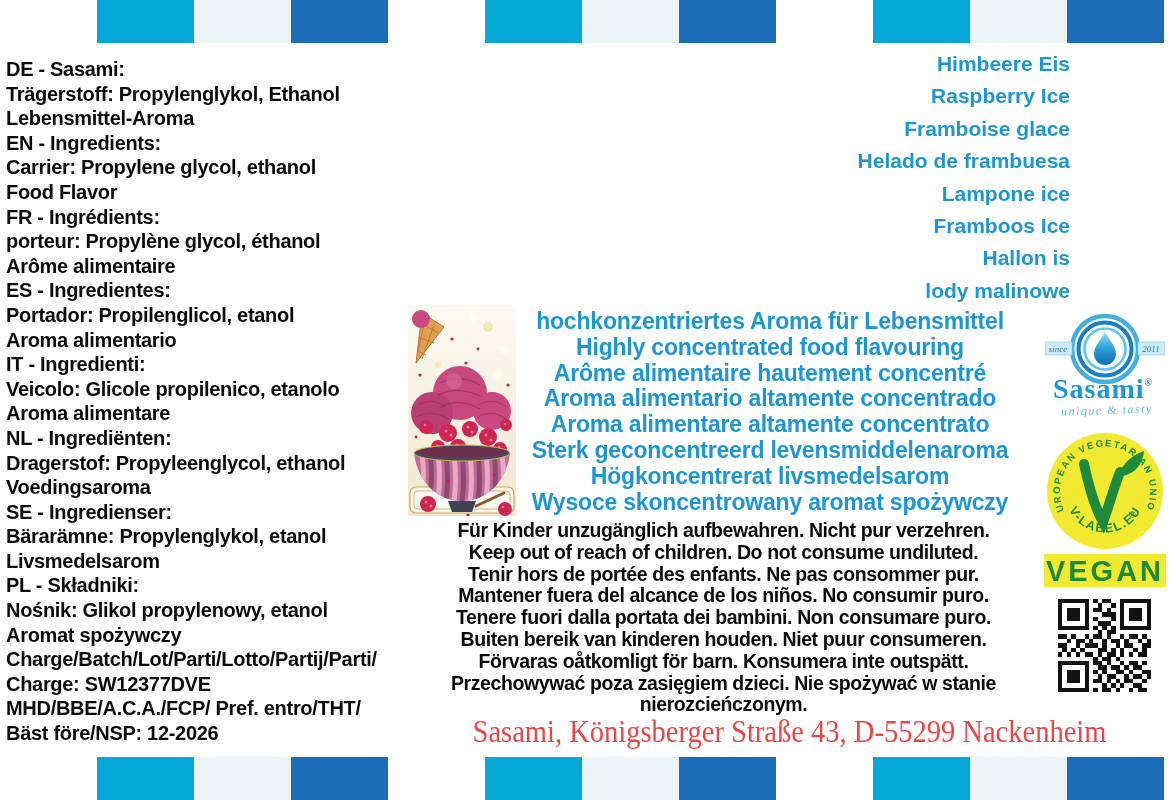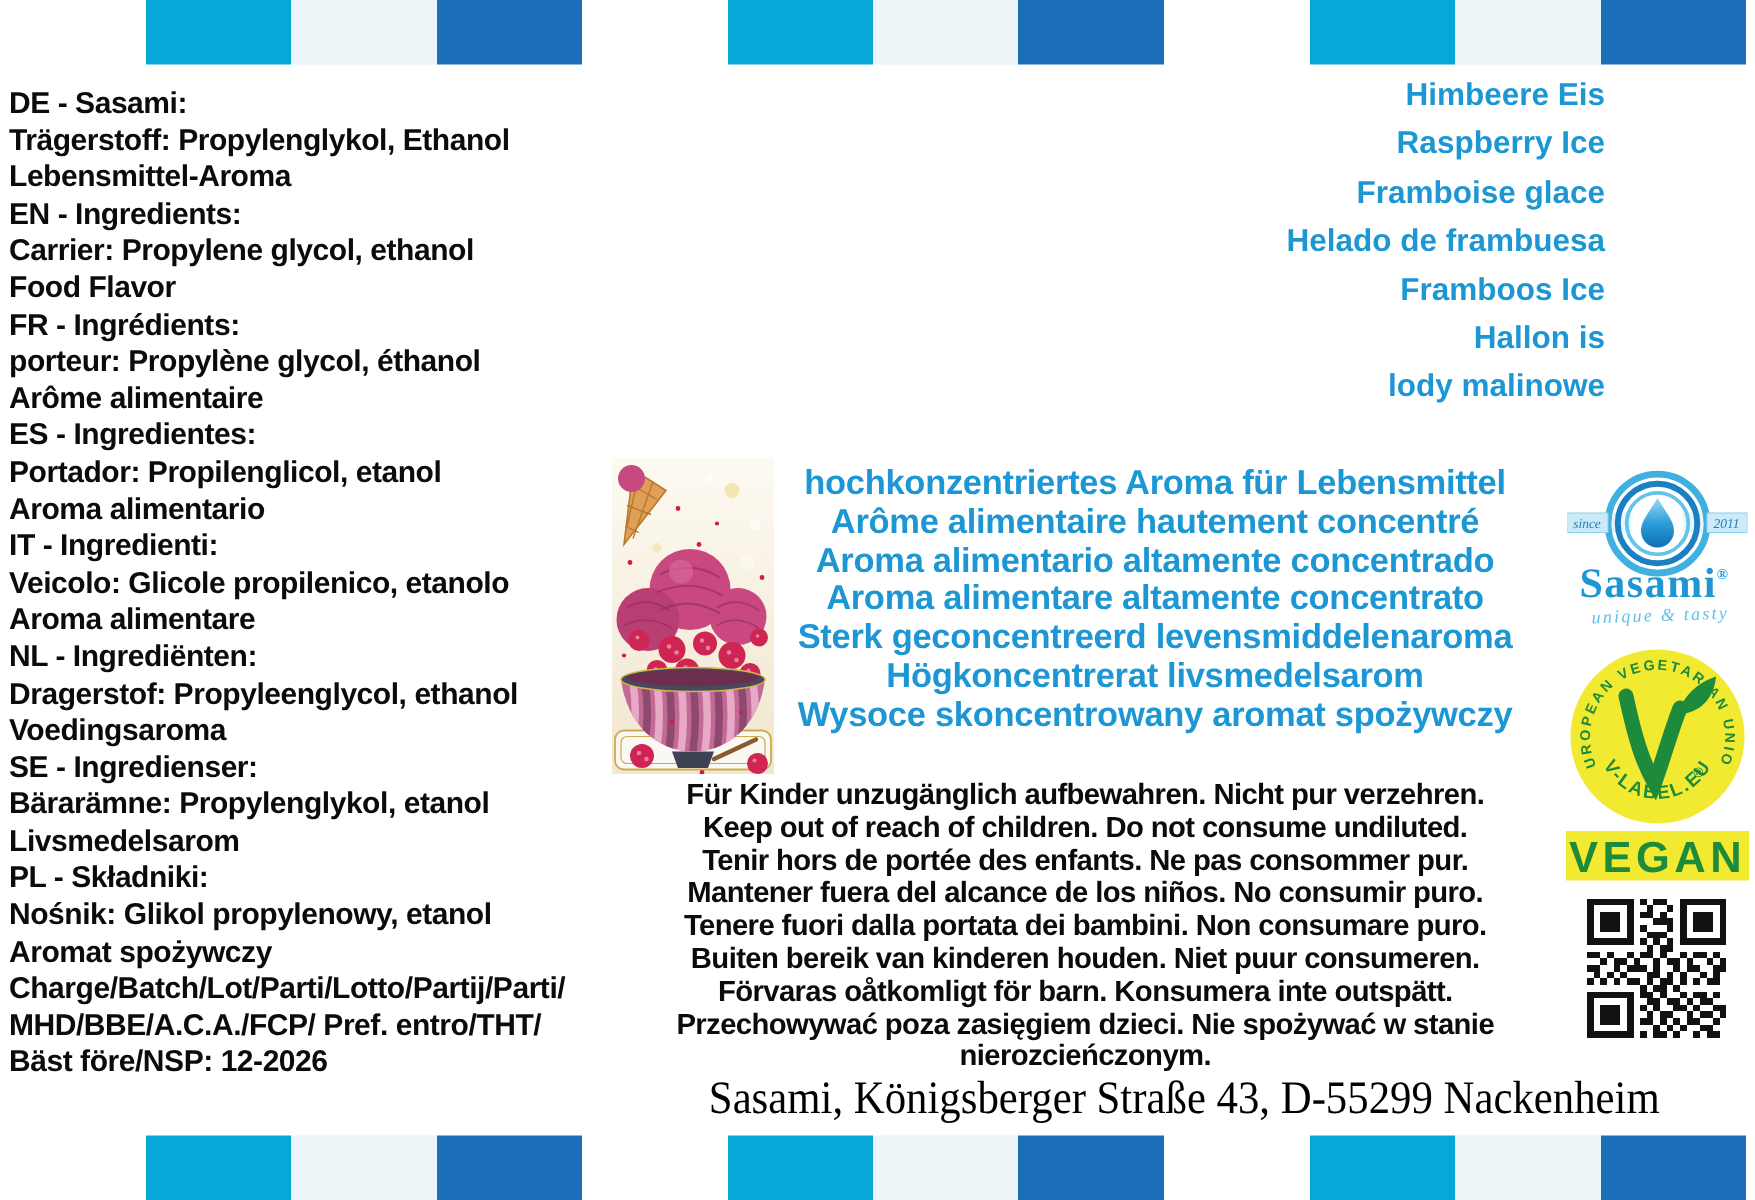--- a/index.html
+++ b/index.html
@@ -30,21 +30,21 @@
     color:var(--blue,#1d97d4);font-weight:bold;font-size:23px;line-height:25.8px;letter-spacing:-0.2px;}
   .concentrated div{white-space:nowrap;}
 
   
   .warning{position:absolute;left:402px;top:520px;width:643px;text-align:center;
     color:#0b0b0b;font-weight:bold;font-size:19.5px;line-height:21.8px;letter-spacing:-0.4px;}
   .warning div{white-space:nowrap;}
 
   
   .address{position:absolute;left:420px;top:714px;width:740px;text-align:center;
-    font-family:"Liberation Serif",serif;font-size:31px;color:#000000;}
+    font-family:"Liberation Serif",serif;font-size:31px;color:#ef4444;}
   .address span{display:inline-block;transform:scaleX(0.92);white-space:nowrap;}
 
   .icecream{position:absolute;left:408px;top:305px;width:108px;height:211px;}
   .sasami-logo{position:absolute;left:1045px;top:310px;width:120px;height:117px;}
   .vlabel{position:absolute;left:1043px;top:430px;width:124px;height:160px;}
   .qr{position:absolute;left:1058px;top:599px;width:93px;height:93px;}
   .qr svg{display:block;width:93px;height:93px;shape-rendering:crispEdges;}
 </style>
 </head>
 <body>
@@ -73,29 +73,31 @@
       <div>NL - Ingrediënten:</div>
       <div>Dragerstof: Propyleenglycol, ethanol</div>
       <div>Voedingsaroma</div>
       <div>SE - Ingredienser:</div>
       <div>Bärarämne: Propylenglykol, etanol</div>
       <div>Livsmedelsarom</div>
       <div>PL - Składniki:</div>
       <div>Nośnik: Glikol propylenowy, etanol</div>
       <div>Aromat spożywczy</div>
       <div>Charge/Batch/Lot/Parti/Lotto/Partij/Parti/</div>
+      <div>Charge: SW12377DVE</div>
       <div>MHD/BBE/A.C.A./FCP/ Pref. entro/THT/</div>
       <div>Bäst före/NSP: 12-2026</div>
     </div>
 
   <div class="names">
       <div>Himbeere Eis</div>
       <div>Raspberry Ice</div>
       <div>Framboise glace</div>
       <div>Helado de frambuesa</div>
+      <div>Lampone ice</div>
       <div>Framboos Ice</div>
       <div>Hallon is</div>
       <div>lody malinowe</div>
     </div>
 
   <div class="icecream">
     <svg viewBox="0 0 108 211" width="108" height="211" aria-hidden="true">
       <defs>
         <linearGradient id="bgGrad" x1="0" y1="0" x2="0" y2="1">
           <stop offset="0" stop-color="#fdfaf2"></stop>
@@ -189,20 +191,21 @@
           <circle cx="8" cy="132" r="1.4"></circle>
         <circle cx="40" cy="176" r="1.4"></circle>
           <circle cx="60" cy="210" r="1.6"></circle>
           <circle cx="86" cy="170" r="1.3"></circle>
       </g>
     </svg>
   </div>
 
   <div class="concentrated">
       <div>hochkonzentriertes Aroma für Lebensmittel</div>
+      <div>Highly concentrated food flavouring</div>
       <div>Arôme alimentaire hautement concentré</div>
       <div>Aroma alimentario altamente concentrado</div>
       <div>Aroma alimentare altamente concentrato</div>
       <div>Sterk geconcentreerd levensmiddelenaroma</div>
       <div>Högkoncentrerat livsmedelsarom</div>
       <div>Wysoce skoncentrowany aromat spożywczy</div>
     </div>
 
   <div class="warning">
       <div>Für Kinder unzugänglich aufbewahren. Nicht pur verzehren.</div>

